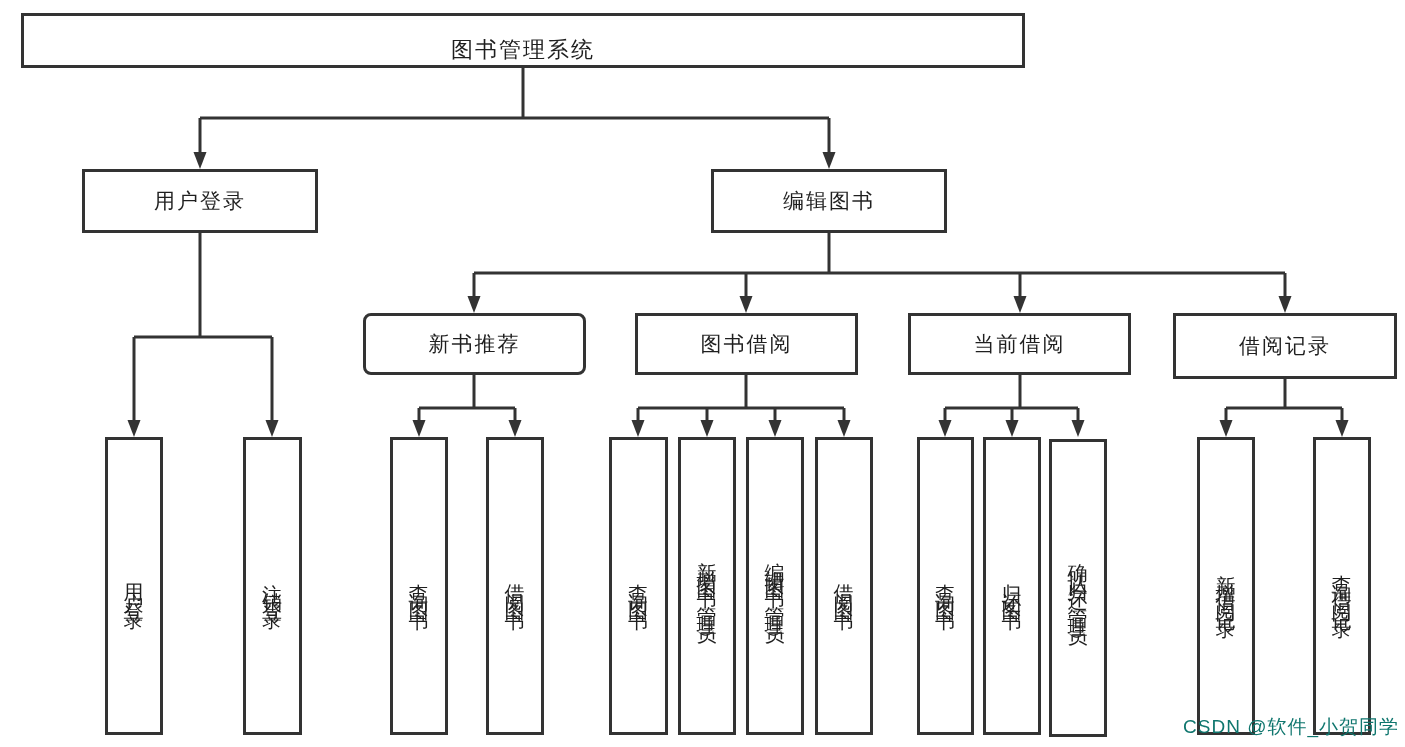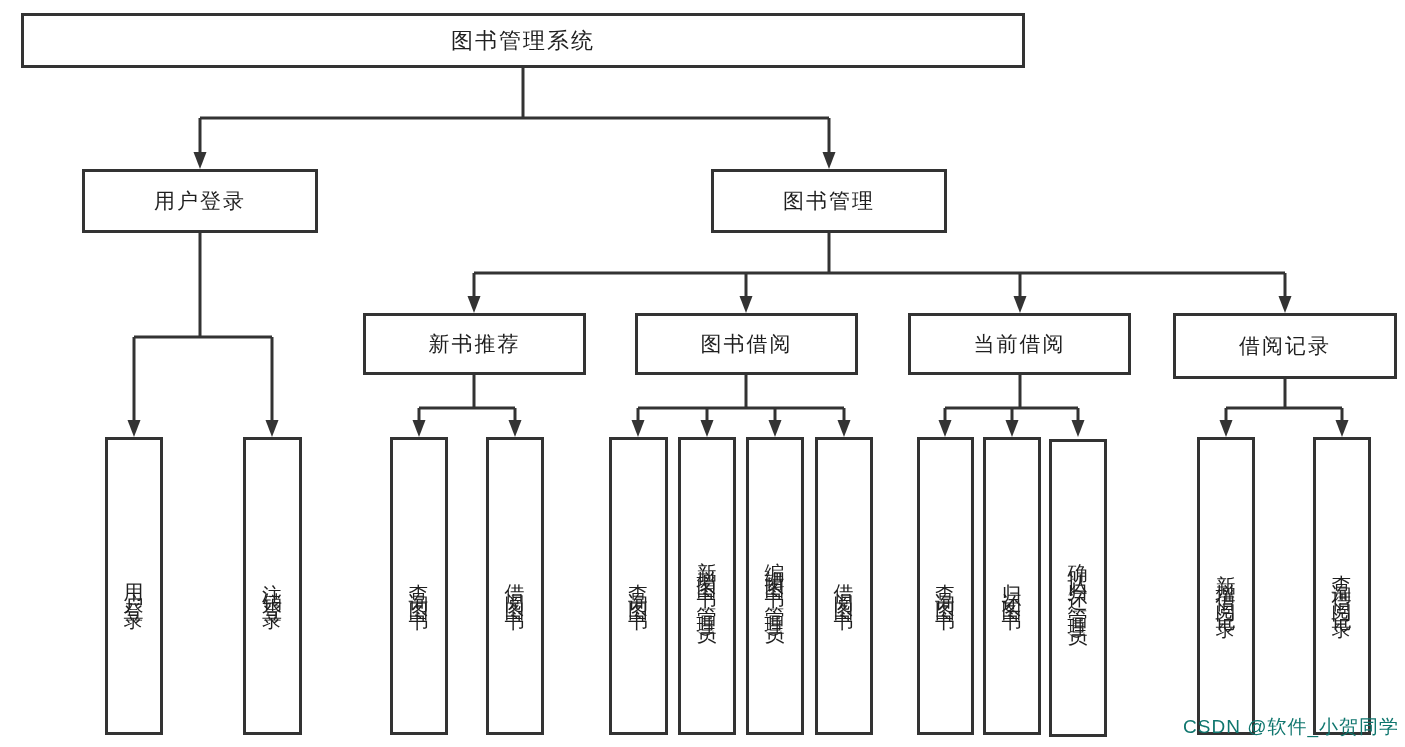--- a/index.html
+++ b/index.html
@@ -120,32 +120,32 @@
       <path d="M768.5 420 L781.5 420 L775 437 Z"></path>
       <path d="M837.5 420 L850.5 420 L844 437 Z"></path>
       <path d="M938.5 420 L951.5 420 L945 437 Z"></path>
       <path d="M1005.5 420 L1018.5 420 L1012 437 Z"></path>
       <path d="M1071.5 420 L1084.5 420 L1078 437 Z"></path>
       <path d="M1219.5 420 L1232.5 420 L1226 437 Z"></path>
       <path d="M1335.5 420 L1348.5 420 L1342 437 Z"></path>
     </g>
   </svg>
 
-  <div class="node h root" style="left:21px; top:13px; width:1004px; height:55px;">
+  <div class="node h root" style="left:21px; top:13px; width:1004px; height:55px;align-items:flex-end;">
     <span>图书管理系统</span>
   </div>
 
   <div class="node h" style="left:82px; top:169px; width:236px; height:64px;">
     <span>用户登录</span>
   </div>
   <div class="node h" style="left:711px; top:169px; width:236px; height:64px;">
-    <span>图书管理</span>
-  </div>
-
-  <div class="node h" style="left:363px; top:313px; width:223px; height:62px;">
+    <span>编辑图书</span>
+  </div>
+
+  <div class="node h" style="left:363px; top:313px; width:223px; height:62px;border-radius:8px;">
     <span>新书推荐</span>
   </div>
   <div class="node h" style="left:635px; top:313px; width:223px; height:62px;">
     <span>图书借阅</span>
   </div>
   <div class="node h" style="left:908px; top:313px; width:223px; height:62px;">
     <span>当前借阅</span>
   </div>
   <div class="node h" style="left:1173px; top:313px; width:224px; height:66px;">
     <span>借阅记录</span>

